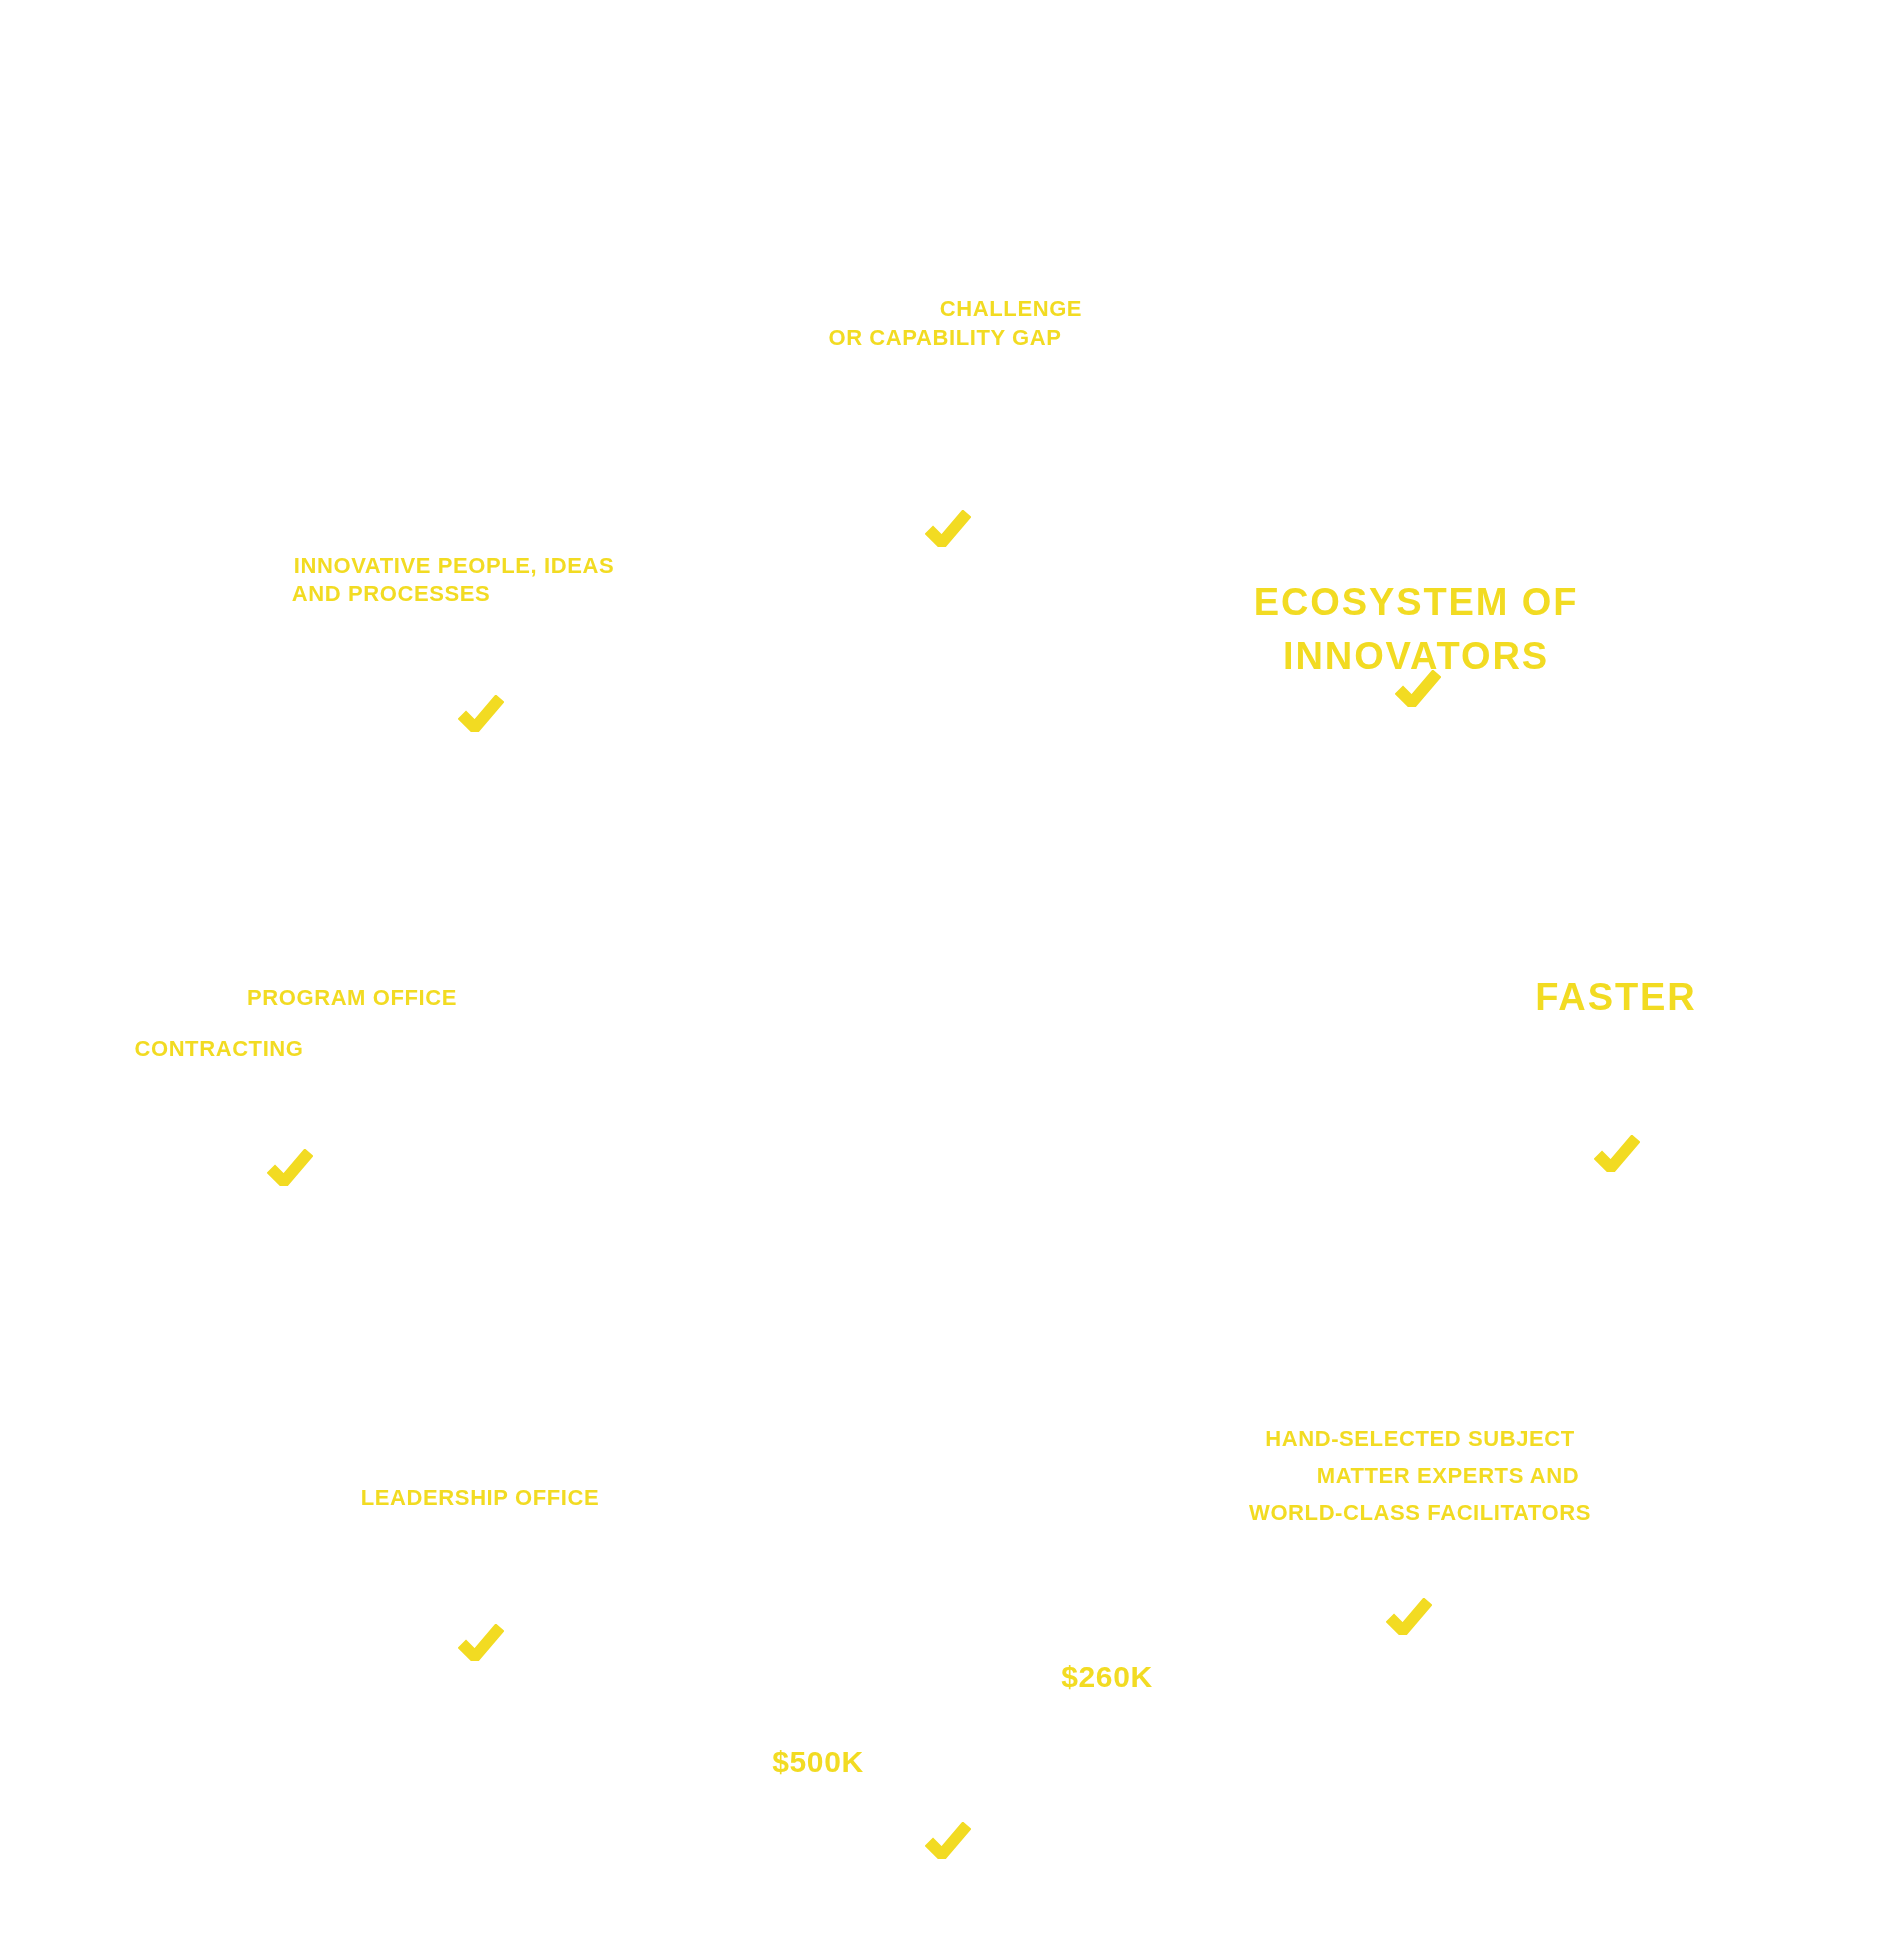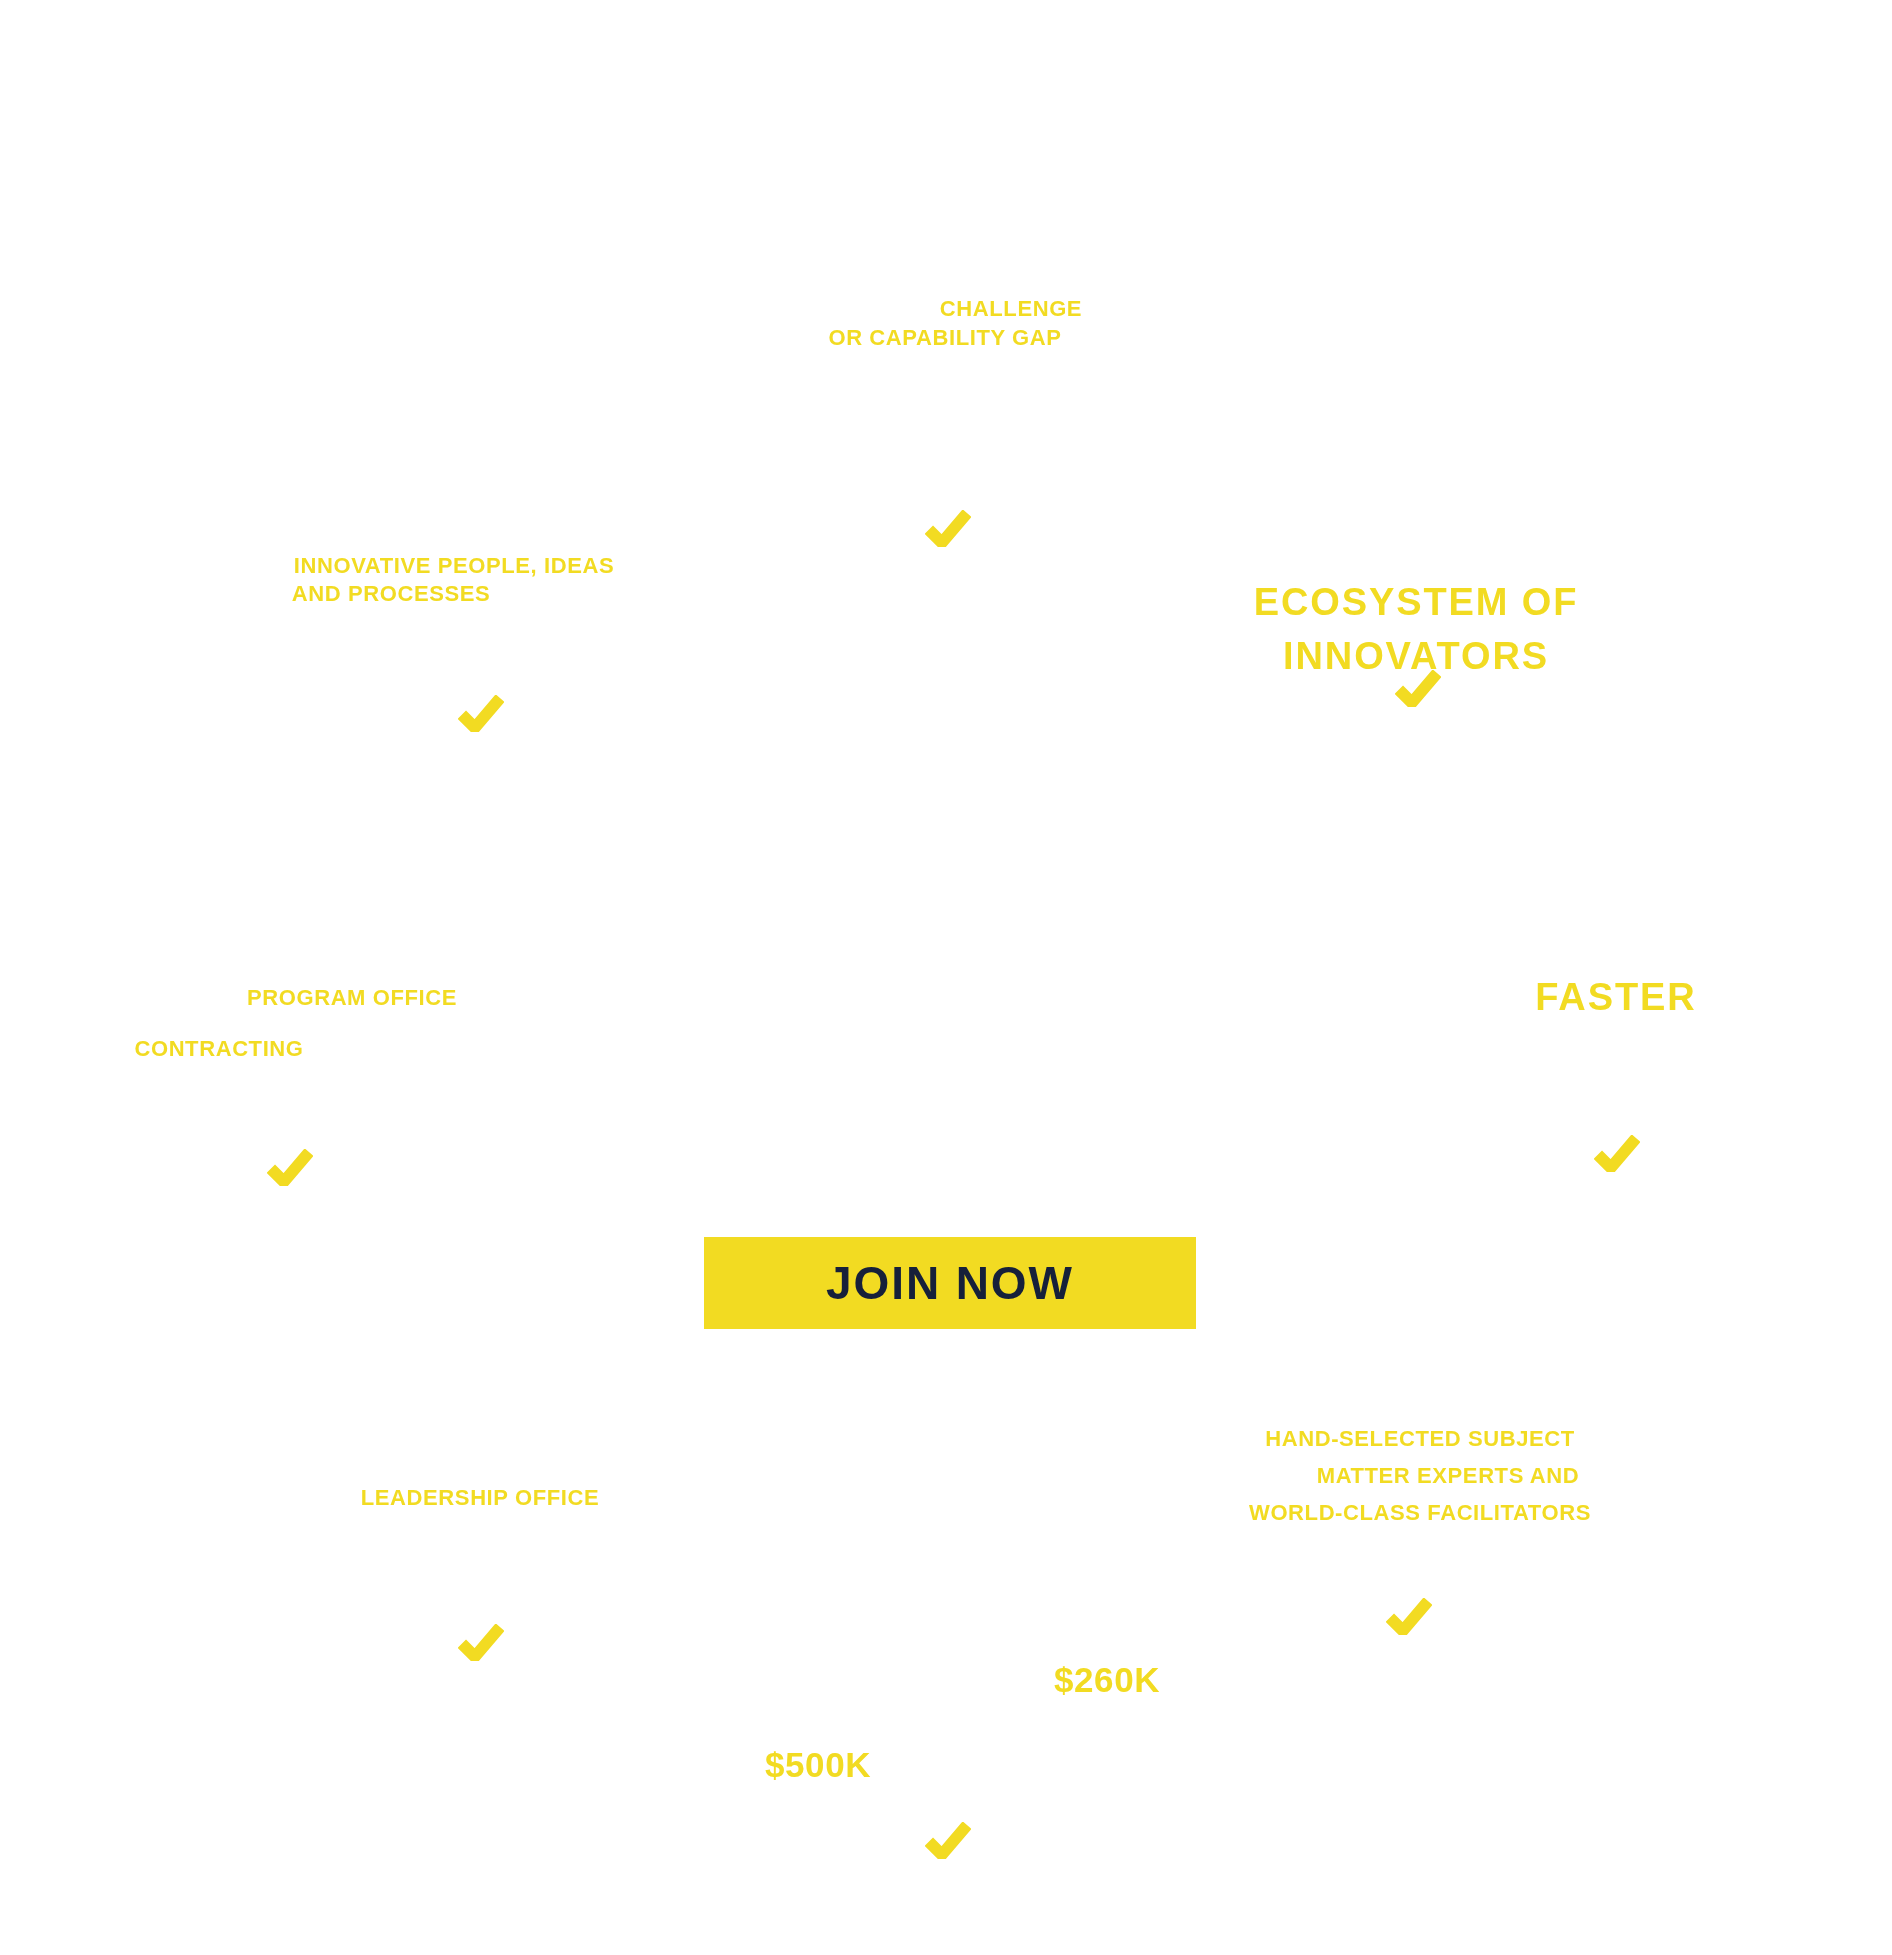--- a/index.html
+++ b/index.html
@@ -20,21 +20,21 @@
     position:absolute;
     transform:translateX(-50%);
     white-space:nowrap;
     color:var(--accent-yellow);
     font-weight:900;
     line-height:1;
     text-align:center;
   }
   .lbl-sm{font-size:22px;letter-spacing:0.6px;}
   .lbl-lg{font-size:38px;letter-spacing:1.9px;}
-  .lbl-amt{font-size:35px;letter-spacing:0.6px;}
+  .lbl-amt{font-size:30px;letter-spacing:0.6px;}
 
   
   .pos-challenge-1{left:1011px;top:298px;}
   .pos-challenge-2{left:945px;top:327px;}
   .pos-innovative-1{left:454px;top:555px;}
   .pos-innovative-2{left:391px;top:583px;}
   .pos-ecosystem-1{left:1416px;top:576px;margin-top:7px;}
   .pos-ecosystem-2{left:1416px;top:615px;margin-top:22px;}
   .pos-program{left:352px;top:987px;}
   .pos-contracting{left:219px;top:1038px;}
@@ -143,16 +143,15 @@
     <svg viewBox="0 0 74 60" xmlns="http://www.w3.org/2000/svg">
         <path d="M6 32 L27 53 L68 5"></path>
       </svg>
   </span>
   <span class="chk pos-chk-bottom">
     <svg viewBox="0 0 74 60" xmlns="http://www.w3.org/2000/svg">
         <path d="M6 32 L27 53 L68 5"></path>
       </svg>
   </span>
 
-  <button class="cta">JOIN NOW</button>
 
 </div>
 
 
 </body></html>

